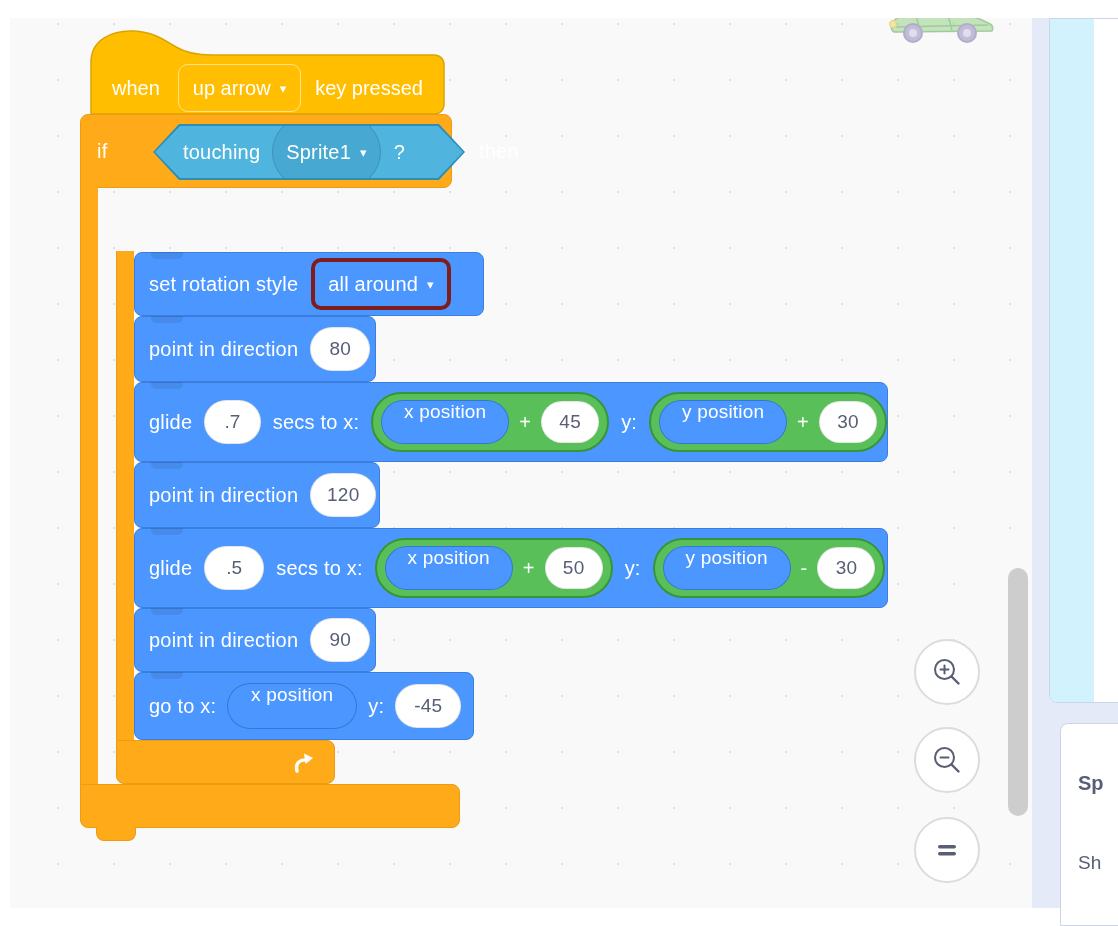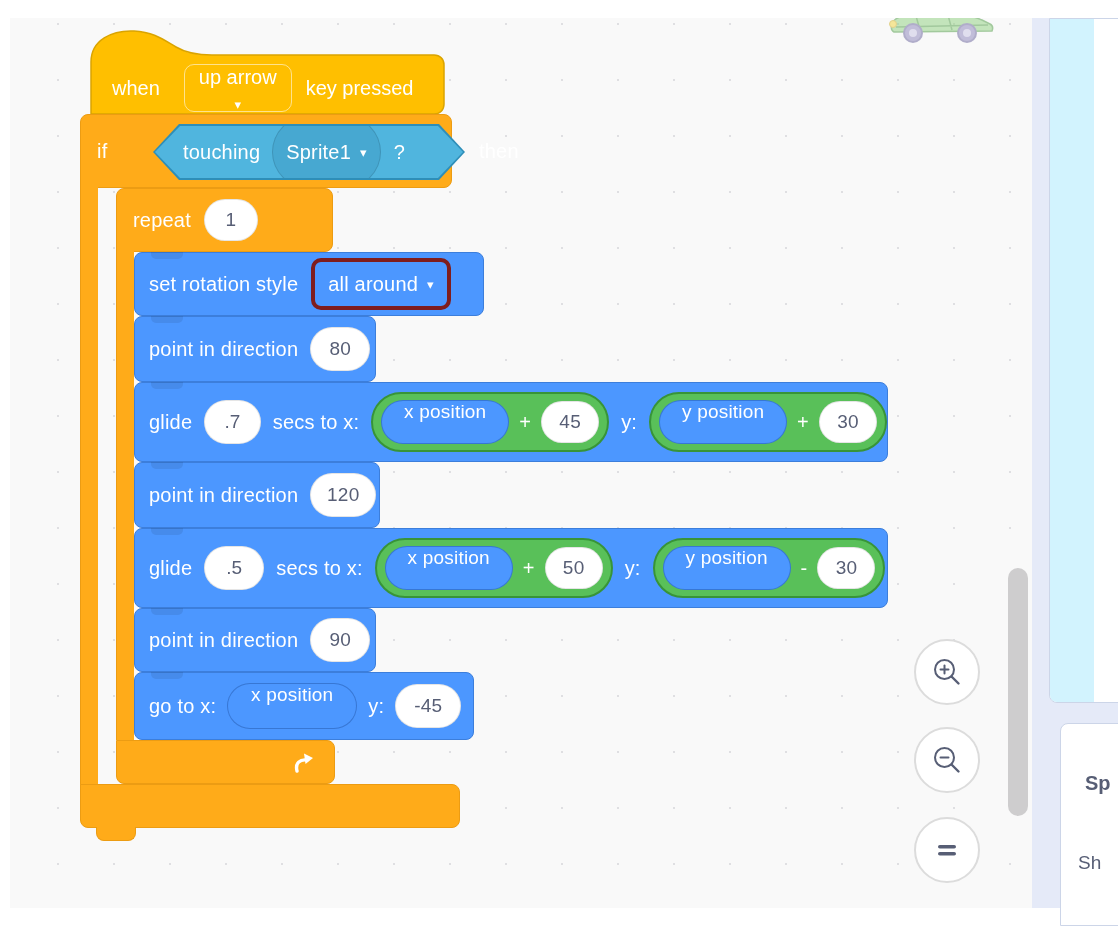--- a/index.html
+++ b/index.html
@@ -55,21 +55,21 @@
   .hex-inner{
     position:absolute;left:2px;top:2px;right:2px;bottom:2px;background:#50B5DE;
     clip-path:polygon(25px 0,calc(100% - 25px) 0,100% 50%,calc(100% - 25px) 100%,25px 100%,0 50%);
     display:flex;align-items:center;color:#fff;font-size:20px;font-weight:500;
   }
   
   #right-strip{left:1032px;top:18px;width:86px;height:890px;background:#e5eaf8;}
   #stage-box{left:1049px;top:18px;width:80px;height:685px;background:#ffffff;border:1px solid #ccd5e8;border-radius:0 0 0 8px;overflow:hidden;}
   #stage-cyan{left:0;top:0;width:44px;height:100%;background:#d2f3fe;}
   #sprite-panel{left:1060px;top:723px;width:70px;height:203px;background:#ffffff;border:1px solid #ccd5e8;border-radius:8px 0 0 0;overflow:hidden;}
-  #sprite-panel .lbl1{position:absolute;left:24px;top:48px;color:#575E75;font-size:20px;font-weight:bold;}
+  #sprite-panel .lbl1{position:absolute;left:17px;top:48px;color:#575E75;font-size:20px;font-weight:bold;}
   #sprite-panel .lbl2{position:absolute;left:17px;top:128px;color:#575E75;font-size:19px;}
   
   .zoom-btn{
     width:66px;height:66px;border-radius:50%;background:#fff;border:2px solid #dcdcdc;
     display:flex;align-items:center;justify-content:center;cursor:pointer;
   }
   
   #v-scrollbar{left:998px;top:550px;width:20px;height:248px;background:#cecdce;border-radius:10px;cursor:pointer;}
   .gap12{gap:12px;}
 </style>
@@ -86,21 +86,21 @@
     <circle cx="81" cy="23" r="9" fill="#8a82ba" stroke="#6a639c" stroke-width="2"></circle>
     <circle cx="81" cy="23" r="4" fill="#c9c4e4"></circle>
     <circle cx="7" cy="14" r="3.5" fill="#f2d43b" stroke="#c8a820" stroke-width="1"></circle>
   </svg>
 
   <svg class="abs" style="left:80px;top:10px;width:356px;height:87px" viewBox="0 0 356 87">
     <path d="M1 86 L1 34 C1 12 22 2 44 3 C64 4 74 12 86 19 C96 25 106 27 122 27 L344 27 C350 27 354 31 354 37 L354 76 C354 82 350 86 344 86 Z" fill="#FFBF00" stroke="#DAA400" stroke-width="1.5"></path>
   </svg>
   <div class="abs" style="left:80px;top:44px;width:356px;height:52px;display:flex;align-items:center;color:#fff;font-size:20px;font-weight:500;">
     <span class="t" style="margin-left:22px;">when</span>
-    <div class="dd dd-events" style="margin-left:24px;padding:0 14px;flex-direction:column;">
+    <div class="dd dd-events" style="margin-left:18px;padding:0 14px;">
       <span class="t">up arrow</span>
       <span class="caret t">▾</span>
     </div>
     <span class="t" style="margin-left:14px;">key pressed</span>
   </div>
 
   <div class="abs blk control arm-top" style="left:70px;top:96px;width:372px;height:74px;">
     <span class="t" style="margin-left:16px;">if</span>
     <div class="abs hex-outer" style="left:72px;top:9px;width:312px;height:56px;">
       <div class="hex-inner">
@@ -109,26 +109,20 @@
           <span class="t">Sprite1</span>
           <span class="caret t">▾</span>
         </div>
         <span class="t" style="margin-left:13px;">?</span>
       </div>
     </div>
     <span class="t" style="position:absolute;left:398px;text-align:center;">then</span>
   </div>
   <div class="abs spine" style="left:70px;top:169px;width:18px;height:598px;"></div>
 
-  <div class="abs blk control arm-top" style="left:106px;top:170px;width:217px;height:64px;">
-    <span class="t" style="margin-left:16px;">repeat</span>
-    <div class="oval" style="width:52px;height:40px;margin-left:13px;">
-      <span class="t">1</span>
-    </div>
-  </div>
   <div class="abs spine" style="left:106px;top:233px;width:18px;height:489px;"></div>
 
   <div class="abs blk motion notch" style="left:124px;top:234px;width:350px;height:64px;">
     <span class="t" style="margin-left:14px;">set rotation style</span>
     <div class="dd dd-motion" style="margin-left:13px;padding:0 13px;">
       <span class="t">all around</span>
       <span class="caret t">▾</span>
     </div>
   </div>
 

